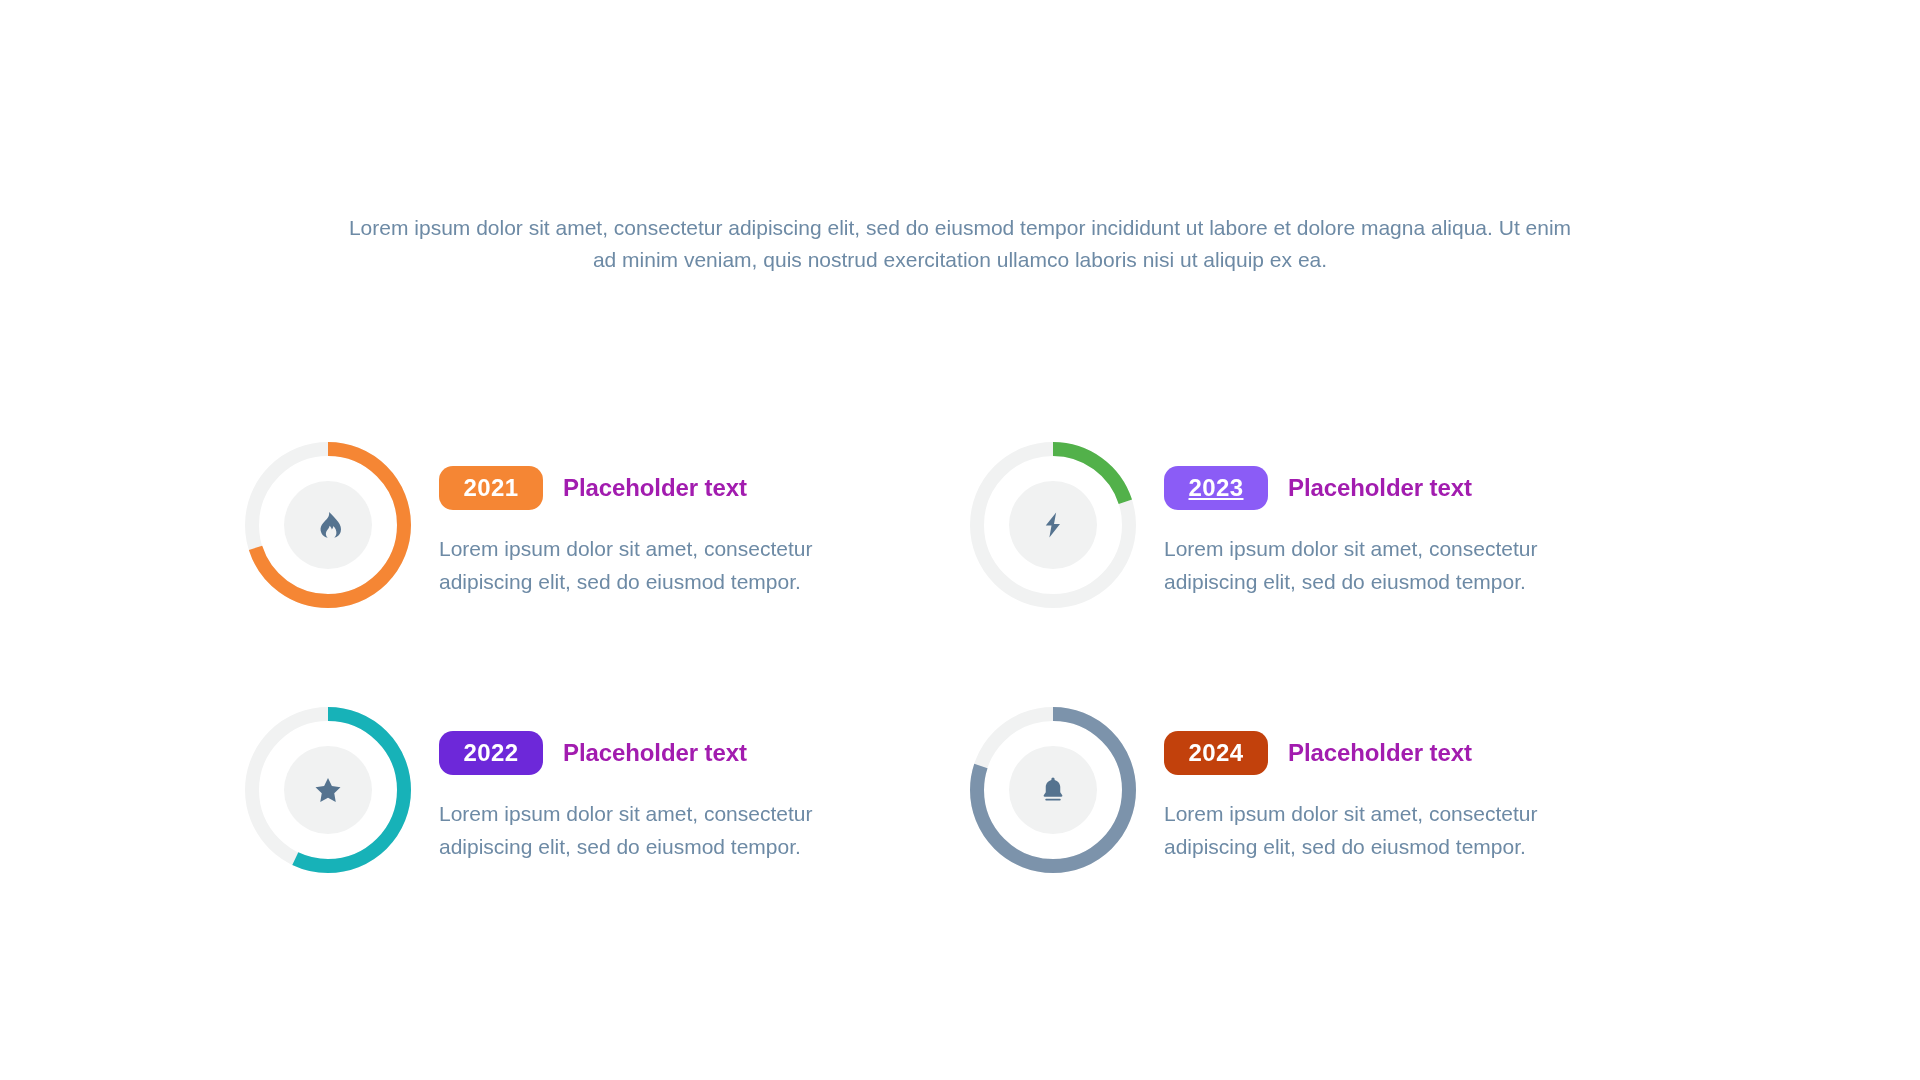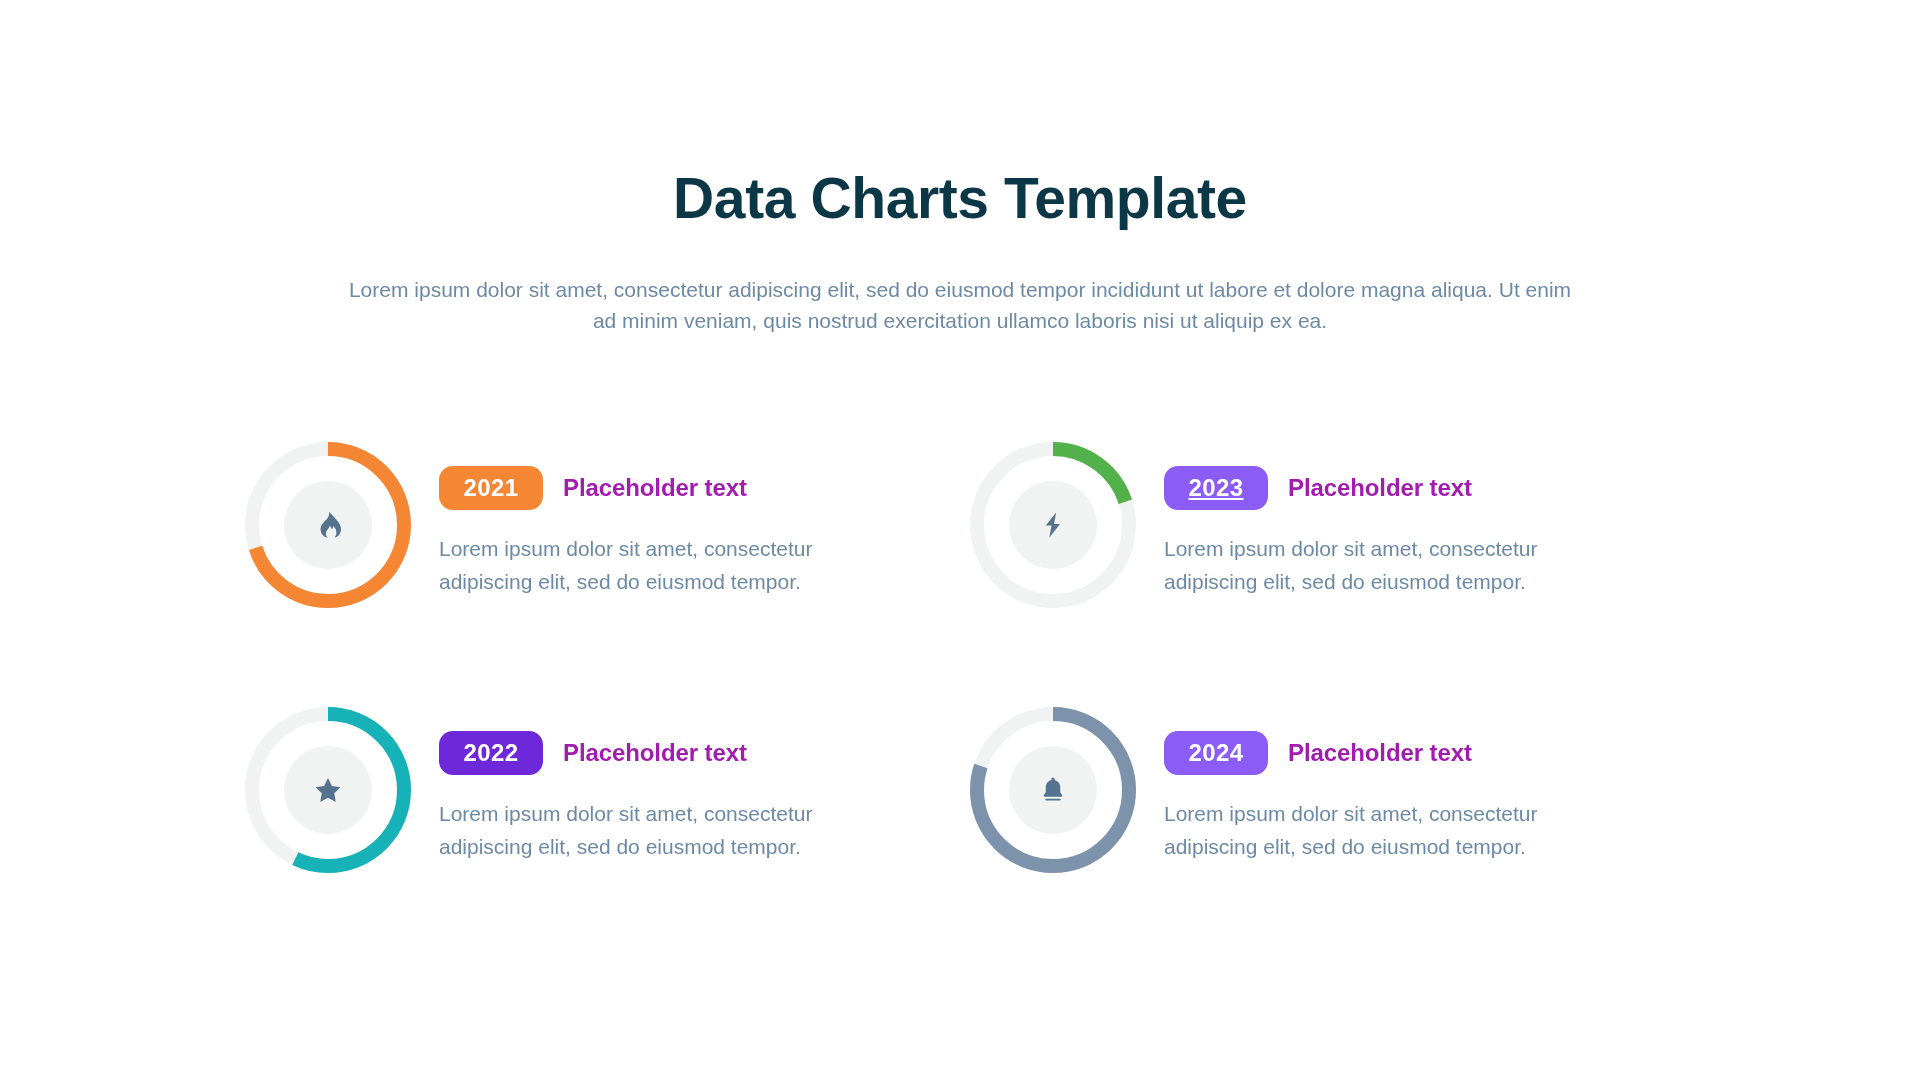--- a/index.html
+++ b/index.html
@@ -143,21 +143,20 @@
     color: #6D8AA5;
     font-weight: 400;
   }
 </style>
 </head>
 <body>
 
 <div class="slide">
 
   <div class="header">
-    <h1 class="page-title">Data Charts Template</h1>
     <p class="page-subtitle">Lorem ipsum dolor sit amet, consectetur adipiscing elit, sed do eiusmod tempor incididunt ut labore et dolore magna aliqua. Ut enim ad minim veniam, quis nostrud exercitation ullamco laboris nisi ut aliquip ex ea.</p>
   </div>
 
   <div class="grid">
 
     <div class="item">
       <div class="donut-wrap">
         <svg class="donut-svg" viewBox="0 0 166 166">
           <circle cx="83" cy="83" r="76" fill="none" stroke="#F1F2F2" stroke-width="14"></circle>
           <circle class="donut-progress" cx="83" cy="83" r="76" fill="none" stroke="#F58634" stroke-width="14" stroke-linecap="butt" stroke-dasharray="334.26545834195394 143.25662500369458"></circle>
@@ -227,21 +226,21 @@
         </svg>
         <div class="donut-core">
           <svg viewBox="0 0 24 24" style="fill: rgb(85, 115, 143);">
             <path d="M12 2c-.7 0-1.3.6-1.3 1.3v.6C8.1 4.5 6.2 6.8 6.2 9.6v4.1l-1.6 2.5c-.3.5.1 1.1.7 1.1h13.4c.6 0 1-.6.7-1.1l-1.6-2.5V9.6c0-2.8-1.9-5.1-4.5-5.7v-.6C13.3 2.6 12.7 2 12 2z"></path>
             <path d="M6.5 18.9h11c.4 0 .7.3.7.7s-.3.7-.7.7h-11c-.4 0-.7-.3-.7-.7s.3-.7.7-.7z"></path>
           </svg>
         </div>
       </div>
       <div class="content">
         <div class="content-head">
-          <span class="badge" style="background: #8b5cf6;">2024</span>
+          <span class="badge" style="background: #c2410c;">2024</span>
           <span class="head-label">Placeholder text</span>
         </div>
         <p class="content-body">Lorem ipsum dolor sit amet, consectetur adipiscing elit, sed do eiusmod tempor.</p>
       </div>
     </div>
 
   </div>
 </div>
 
 </body></html>

